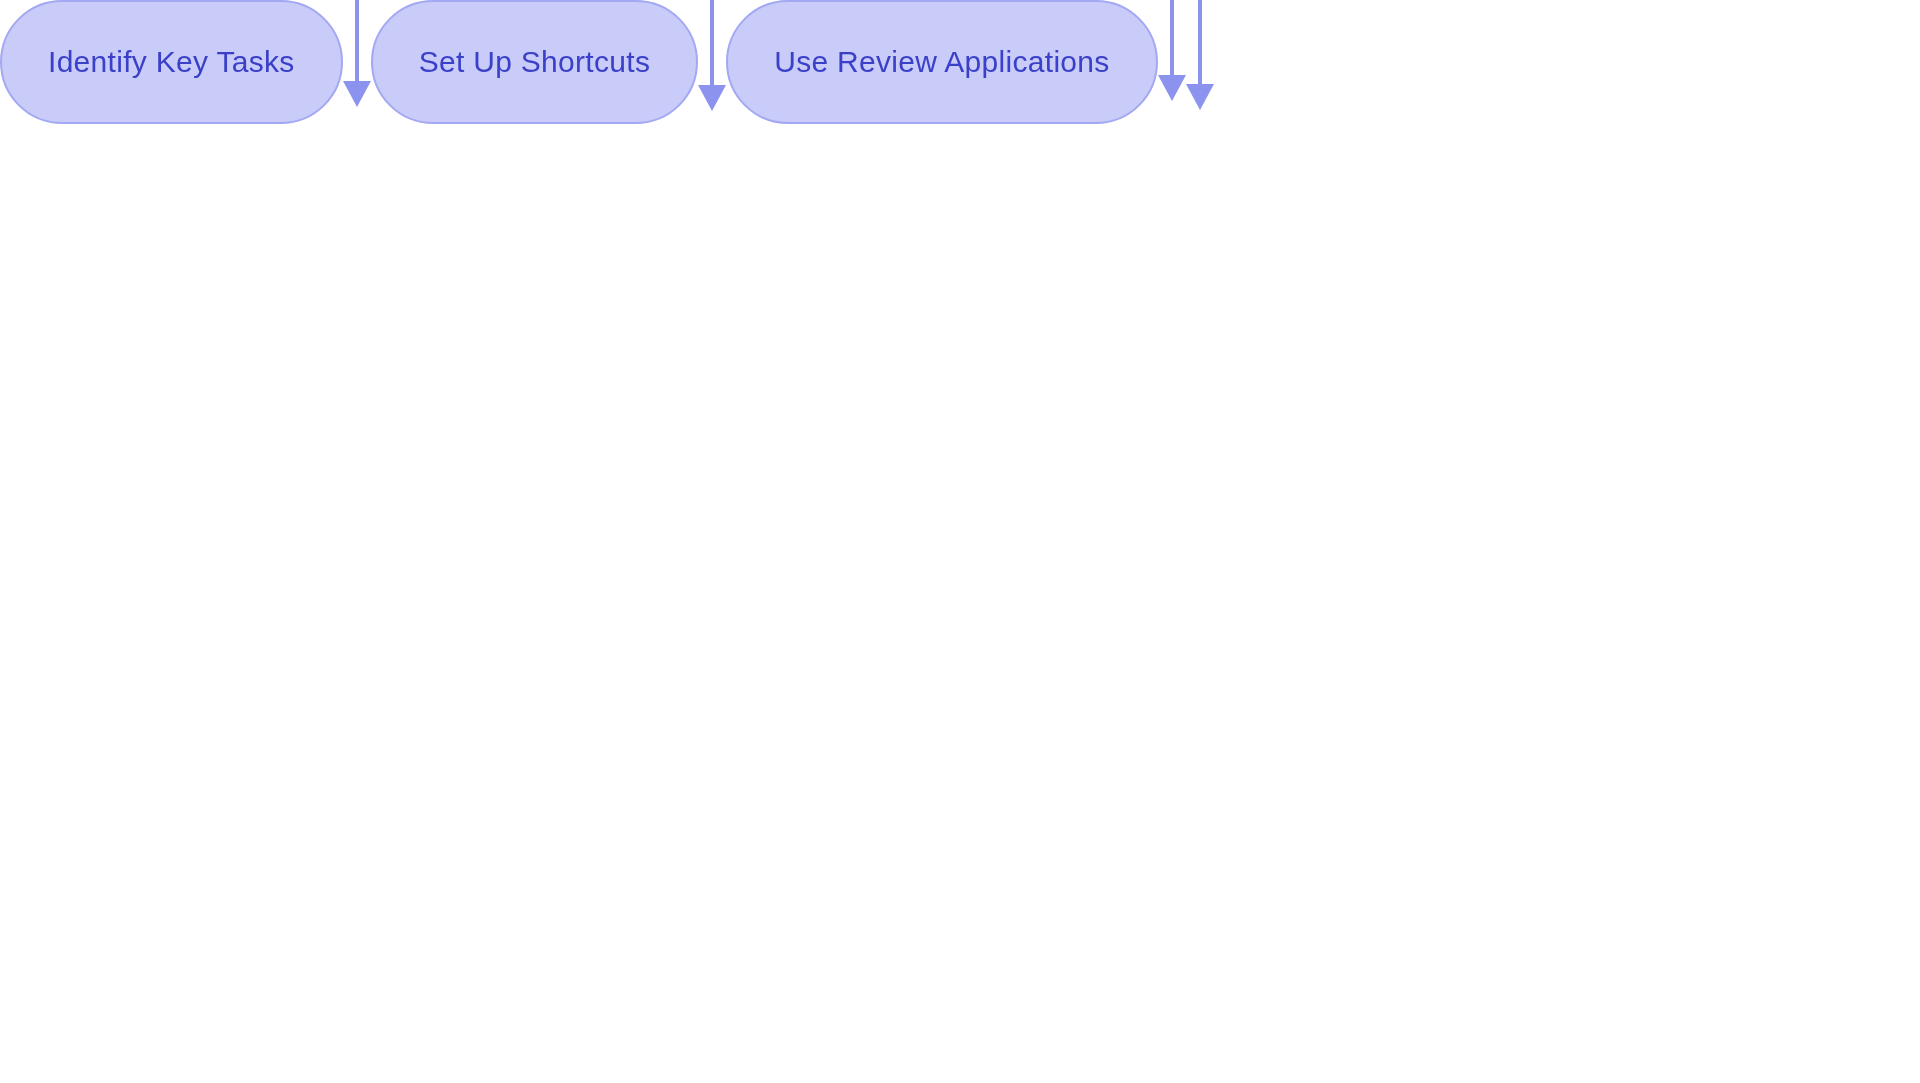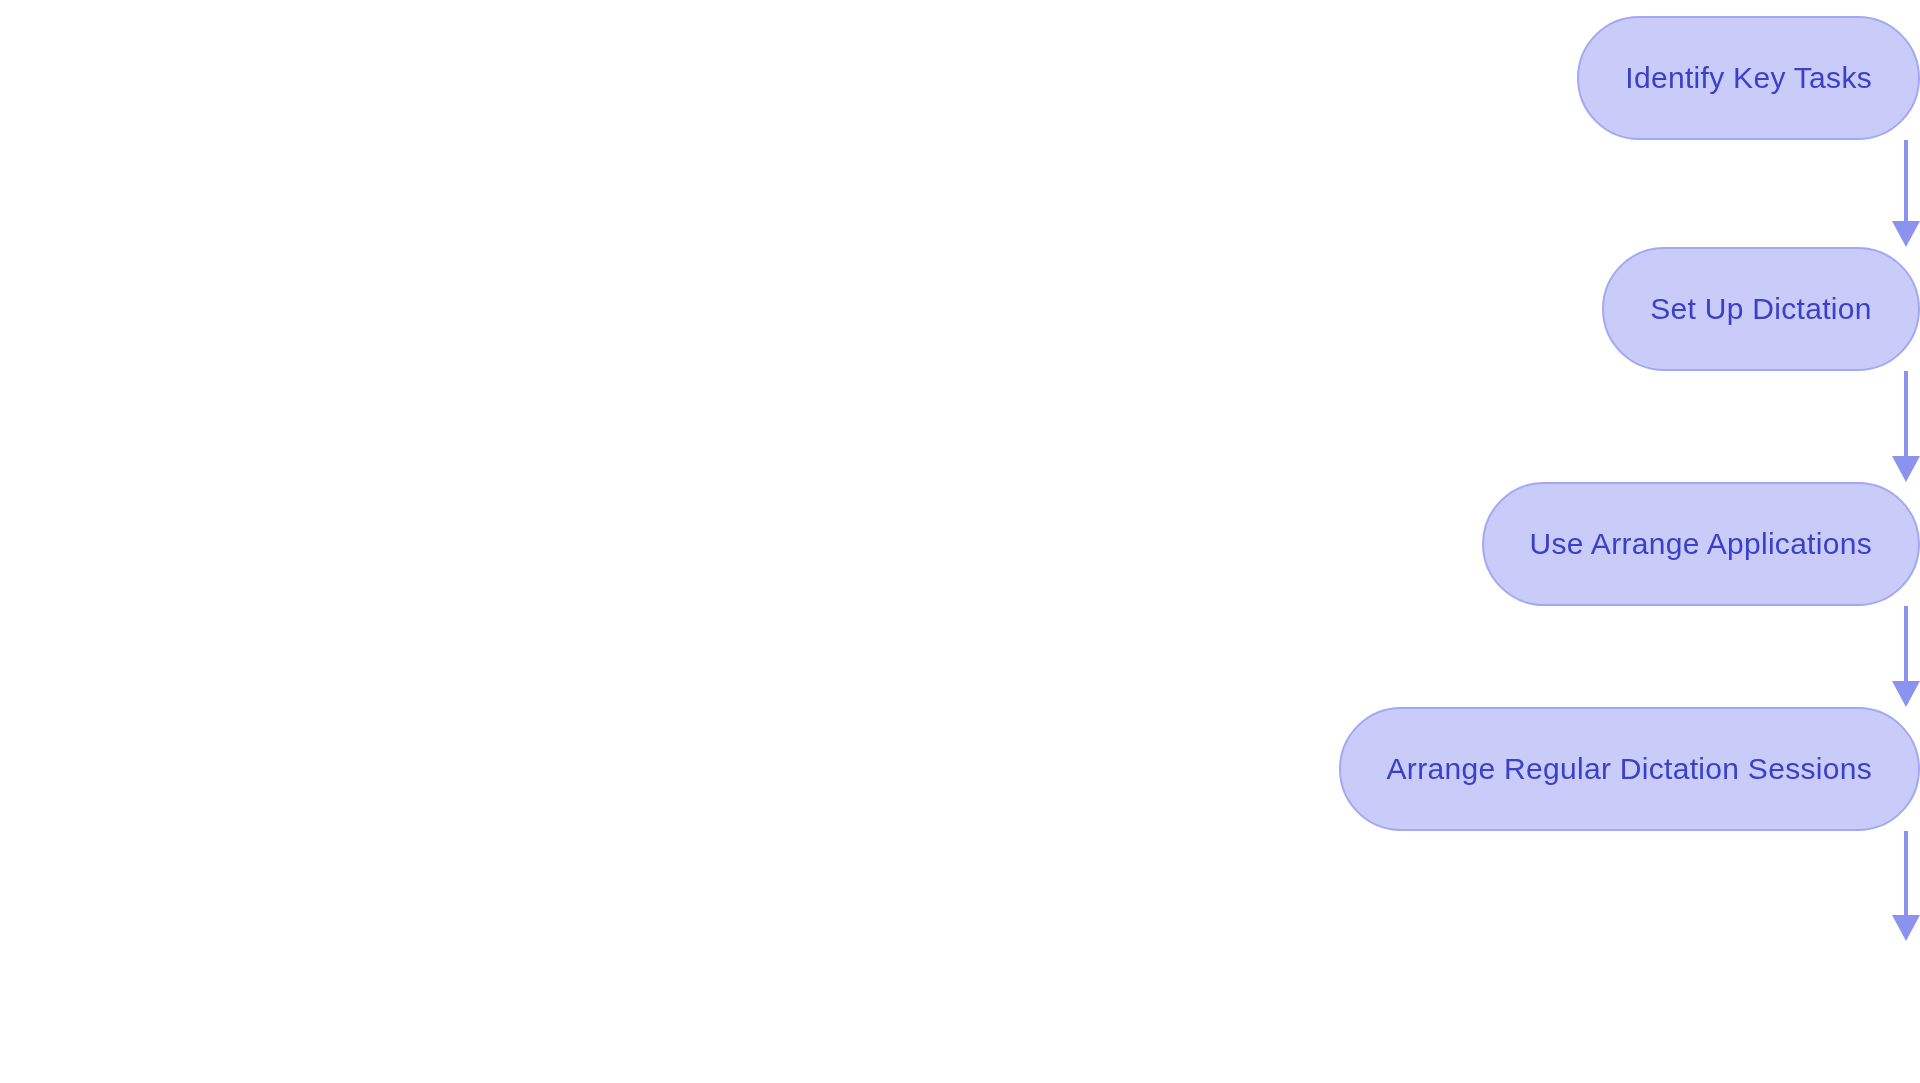--- a/index.html
+++ b/index.html
@@ -15,23 +15,21 @@
     padding: 0;
     background: var(--background);
     font-family: "Liberation Sans", sans-serif;
   }
   .canvas {
     position: relative;
     width: 1920px;
     height: 1083px;
     background: var(--background);
     display: flex;
-    flex-direction: column;
-    align-items: flex-end;
-    padding-top: 16px;
+    align-items: flex-start;
     overflow: hidden;
   }
   .flow-node {
     height: 124px;
     min-height: 124px;
     border-radius: 62px;
     background: var(--node-fill);
     border: 2px solid var(--node-border);
     color: var(--node-text);
     font-size: 30px;
@@ -69,40 +67,37 @@
   <div class="flow-node" style="min-width:328px">
     <span>Identify Key Tasks</span>
   </div>
 
   <div class="connector" style="height:107px">
     <div class="line"></div>
     <div class="head"></div>
   </div>
 
   <div class="flow-node" style="min-width:318px">
-    <span>Set Up Dictation</span>
+    <span>Set Up Shortcuts</span>
   </div>
 
   <div class="connector" style="height:111px">
     <div class="line"></div>
     <div class="head"></div>
   </div>
 
   <div class="flow-node" style="min-width:424px">
-    <span>Use Arrange Applications</span>
+    <span>Use Review Applications</span>
   </div>
 
   <div class="connector" style="height:101px">
     <div class="line"></div>
     <div class="head"></div>
   </div>
 
-  <div class="flow-node" style="min-width:574px">
-    <span>Arrange Regular Dictation Sessions</span>
-  </div>
 
   <div class="connector" style="height:110px">
     <div class="line"></div>
     <div class="head"></div>
   </div>
 
 
 </div>
 
 </body></html>

